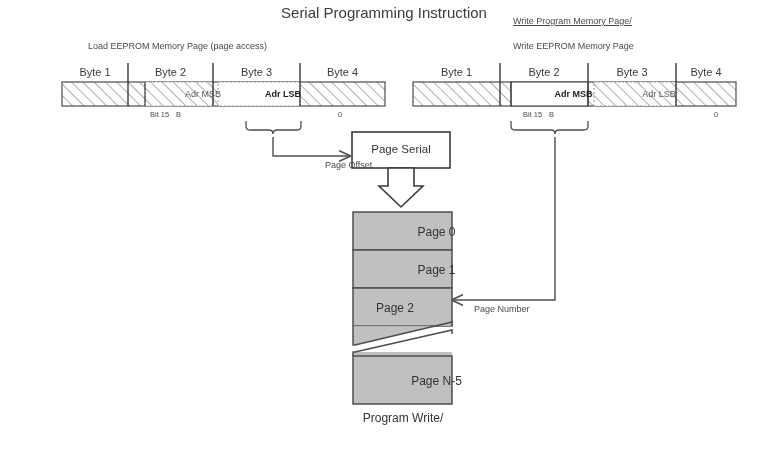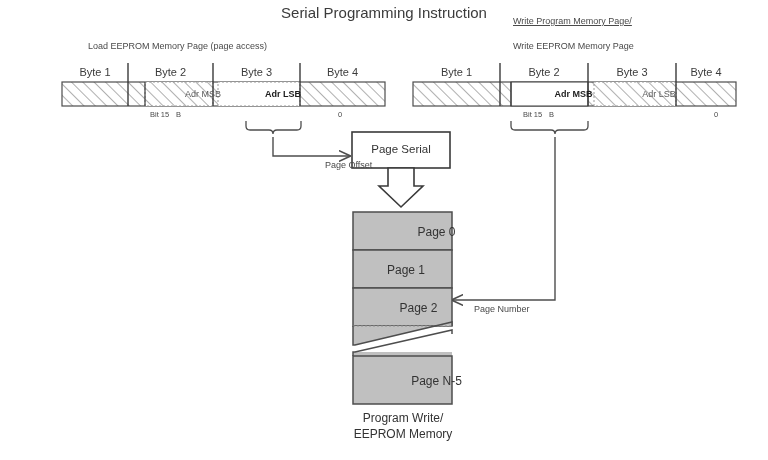--- a/index.html
+++ b/index.html
@@ -137,20 +137,19 @@
 
   <div class="t tiny" style="left:483px;top:110px;">Bit 15</div>
   <div class="t tiny" style="left:509px;top:110px;">B</div>
   <div class="t tiny" style="left:666px;top:110px;width:20px;text-align:center;">0</div>
 
   <div class="t cap" style="left:474px;top:304px;">Page Number</div>
 
   <div class="t memlbl" style="left:352px;top:142px;width:98px;text-align:center;font-size:11.5px;">Page Serial</div>
 
   <div class="t pagelbl" style="left:353px;top:225px;width:99px;text-align:center;">Page 0</div>
-  <div class="t pagelbl" style="left:353px;top:263px;width:99px;text-align:left;">Page 1</div>
-  <div class="t pagelbl" style="left:335px;top:301px;width:99px;text-align:center;">Page 2</div>
+  <div class="t pagelbl" style="left:353px;top:263px;width:99px;text-align:center;">Page 1</div>
+  <div class="t pagelbl" style="left:342px;top:301px;width:99px;text-align:left;">Page 2</div>
   <div class="t pagelbl" style="left:353px;top:374px;width:99px;text-align:center;">Page N-5</div>
 
   <div class="t memlbl" style="left:303px;top:411px;width:200px;text-align:center;">Program Write/</div>
-  <div class="t memlbl" style="left:303px;top:427px;width:200px;text-align:center;">EEPROM Memory</div>
 
 </div>
 
 </body></html>

